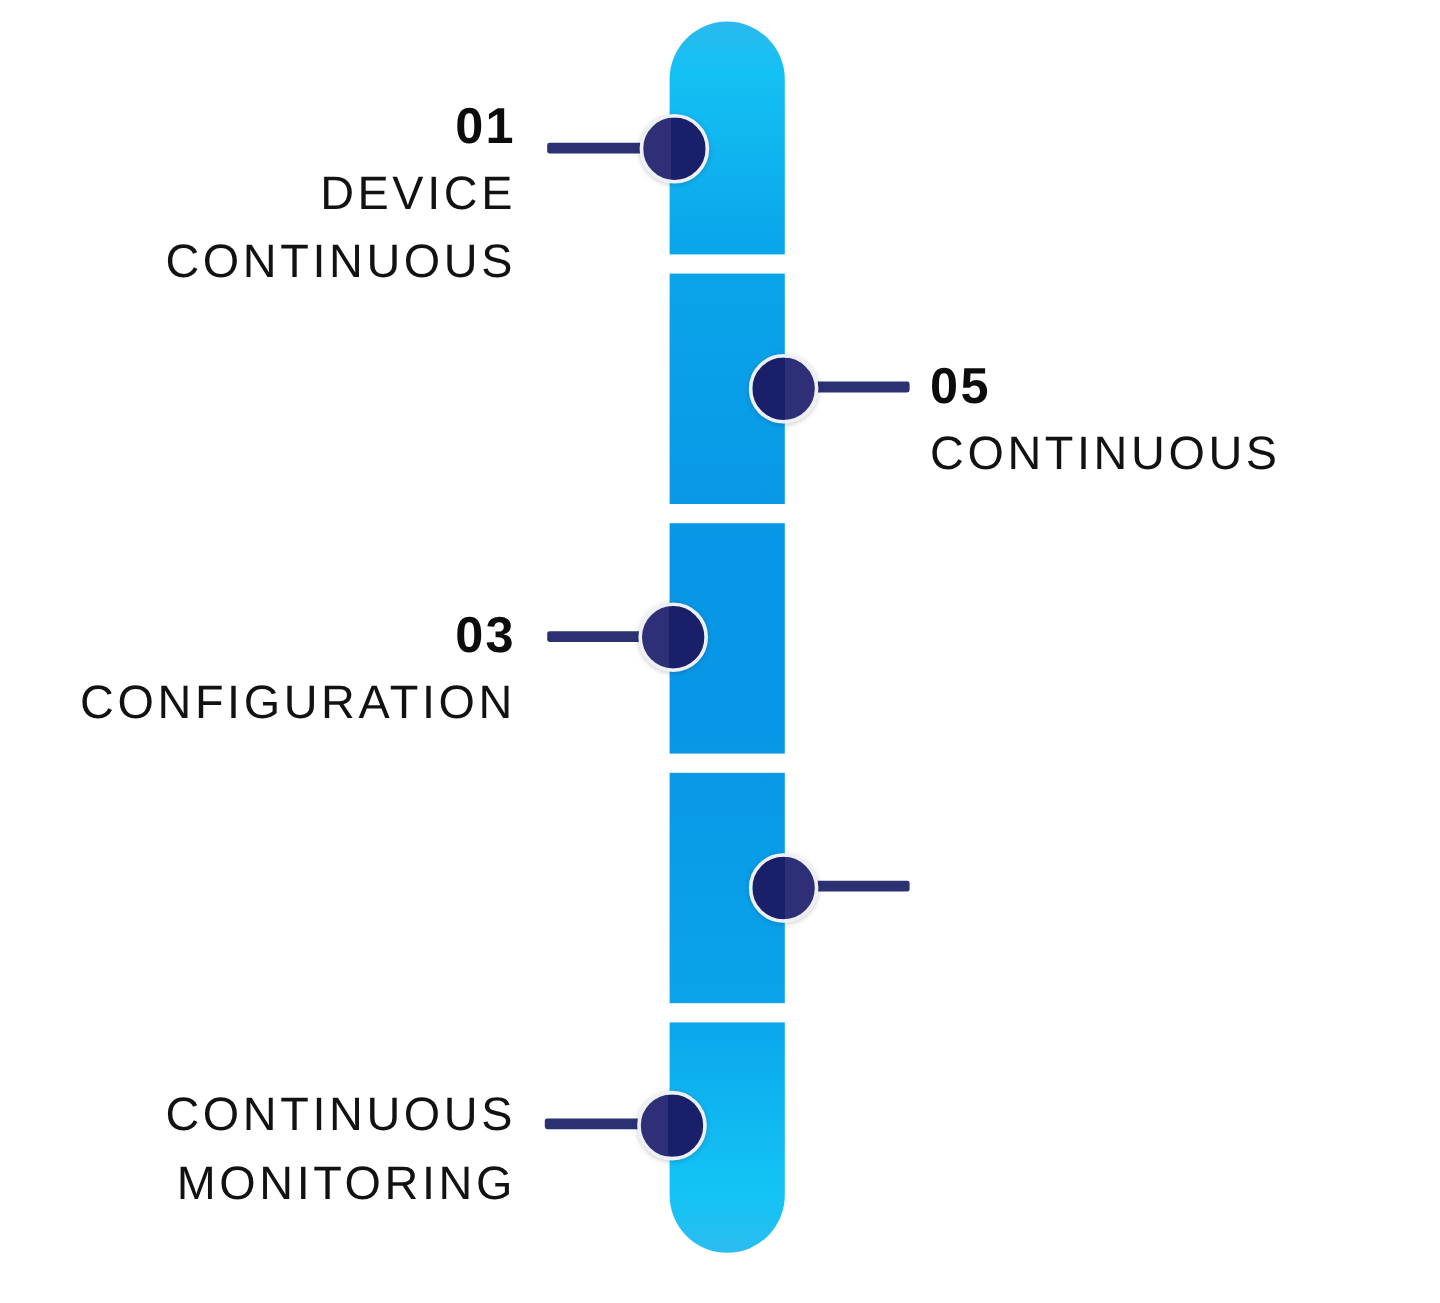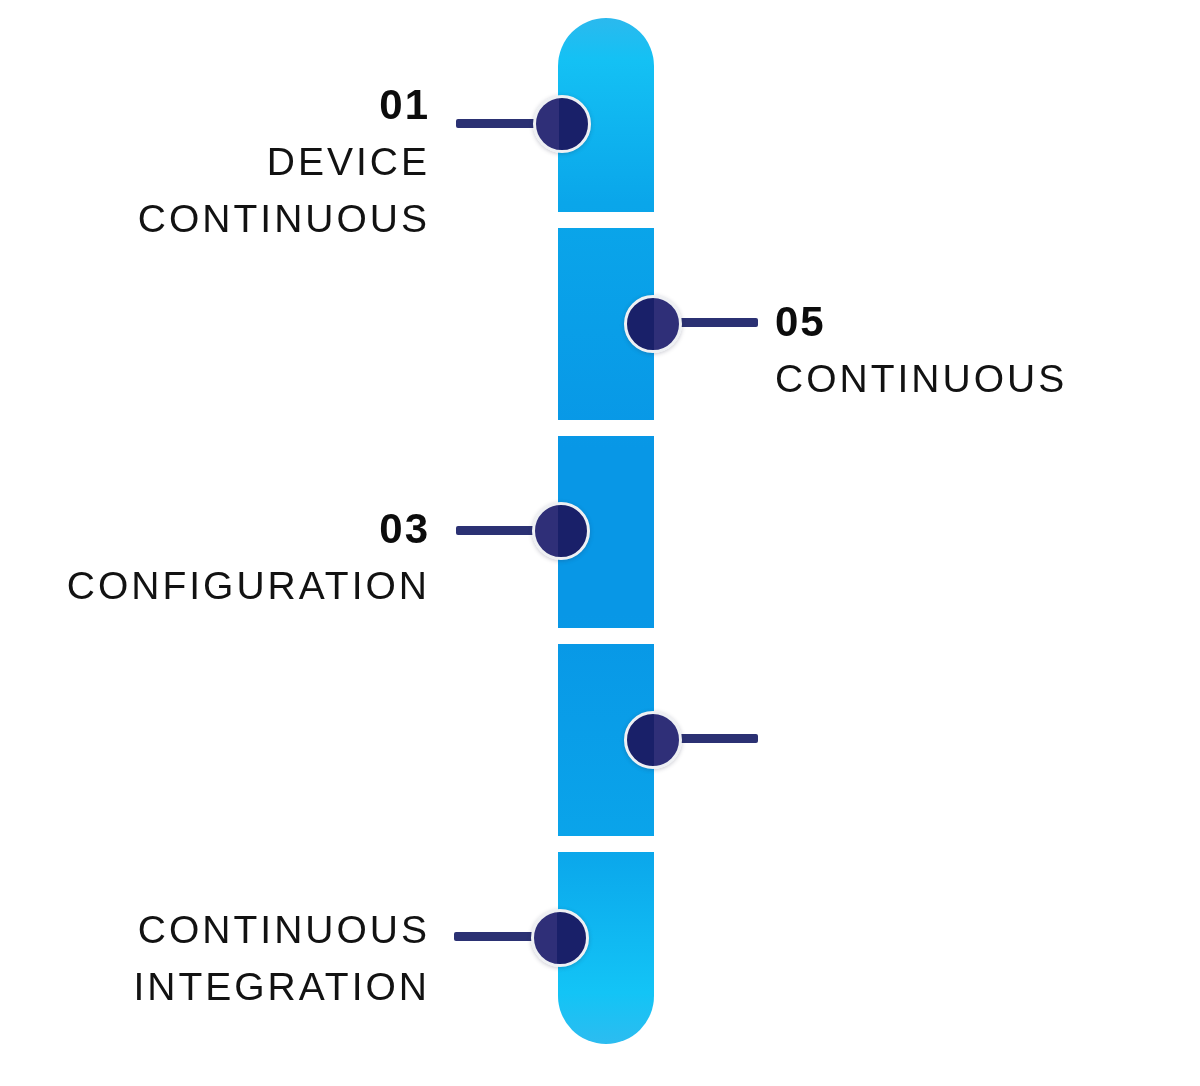--- a/index.html
+++ b/index.html
@@ -109,18 +109,18 @@
     <div class="line">CONFIGURATION</div>
   </div>
   <div class="connector con3"></div>
   <div class="dot left-dot dot3"></div>
 
   <div class="connector con4"></div>
   <div class="dot right-dot dot4"></div>
 
   <div class="steptext left-text t5">
     <div class="line">CONTINUOUS</div>
-    <div class="line">INTEGRATION</div>
+    <div class="line">MONITORING</div>
   </div>
   <div class="connector con5"></div>
   <div class="dot left-dot dot5"></div>
 
 </div>
 
 </body></html>

